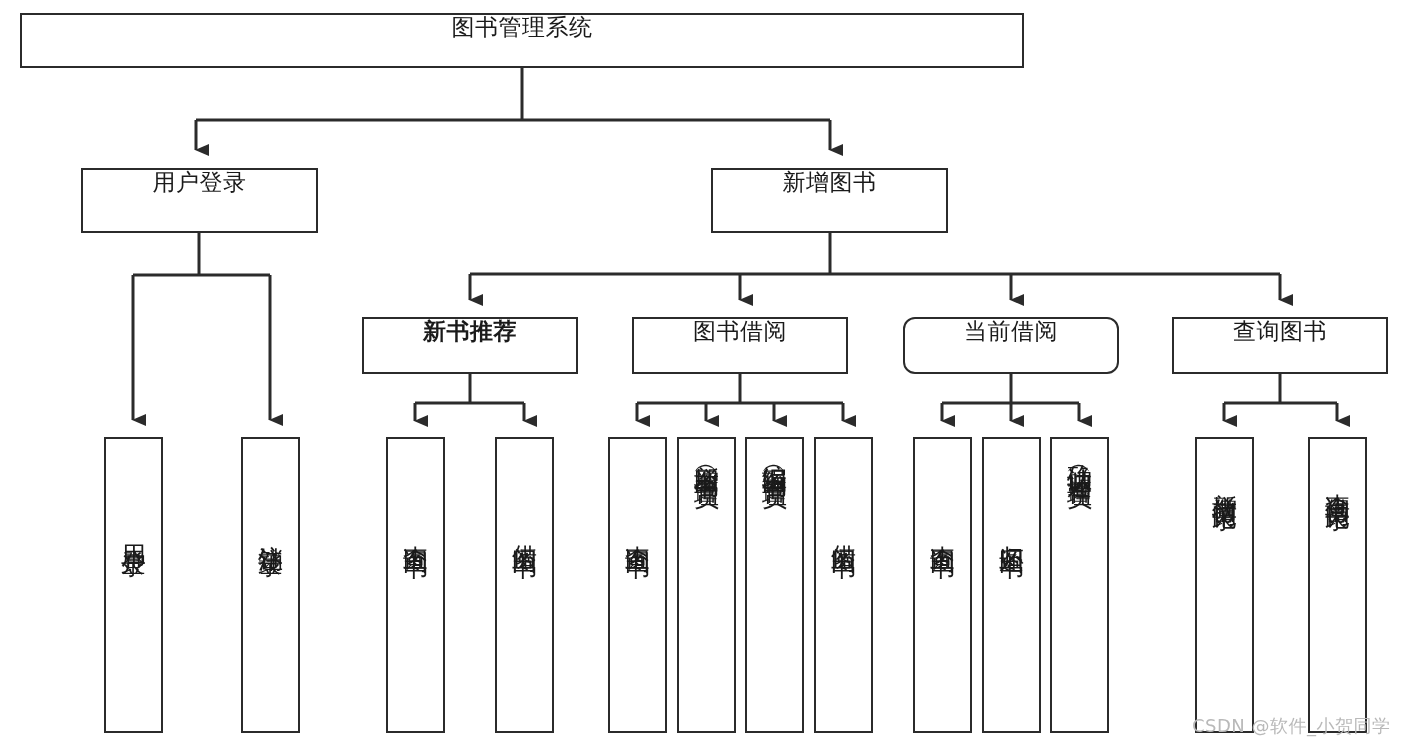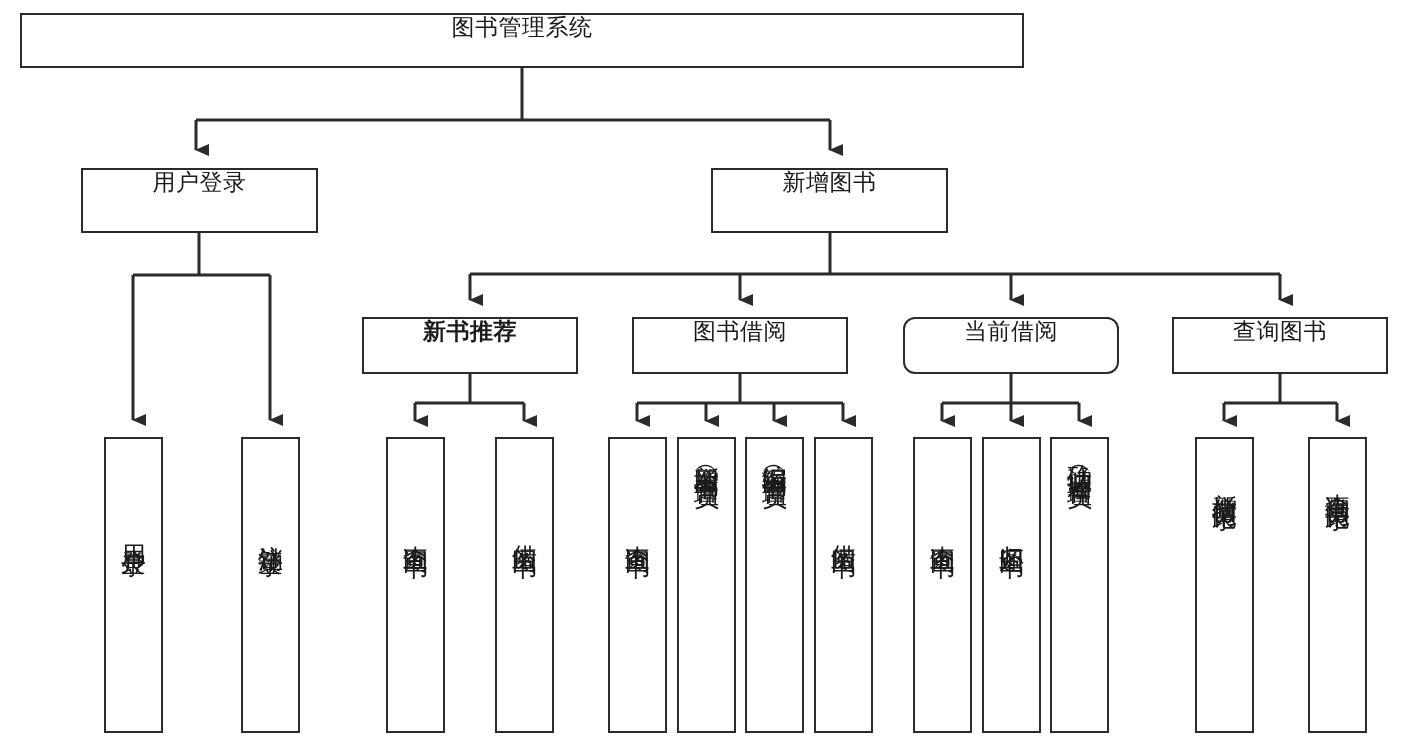--- a/index.html
+++ b/index.html
@@ -180,14 +180,15 @@
     <span class="label">确认归还（管理员）</span>
   </div>
 
   <div class="node vertical" style="left:1195px; top:437px; width:59px; height:296px; padding-top:34px;">
     <span class="label">新增借阅记录</span>
   </div>
   <div class="node vertical" style="left:1308px; top:437px; width:59px; height:296px; padding-top:34px;">
     <span class="label">查询借阅记录</span>
   </div>
 
+  <div class="watermark" style="left:1192px; top:714px;">CSDN @软件_小贺同学</div>
 
 </div>
 
 </body></html>

